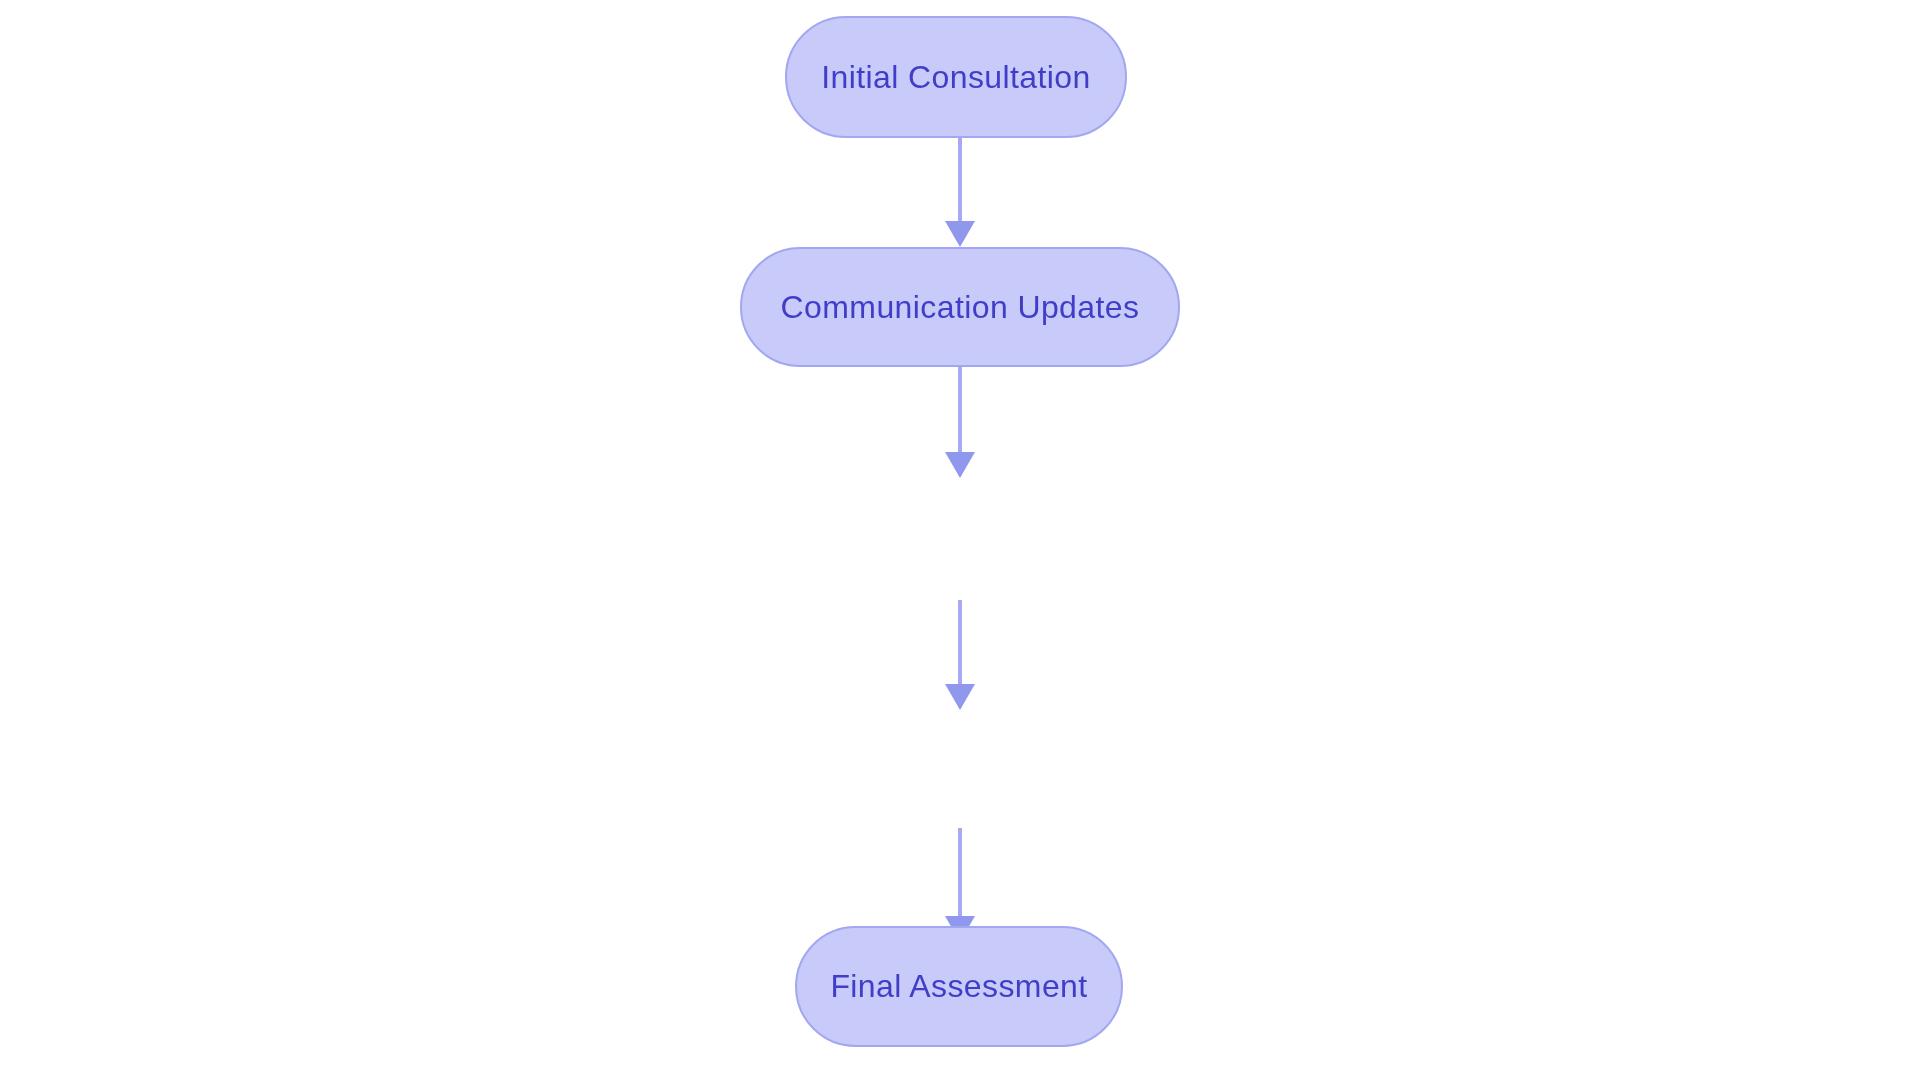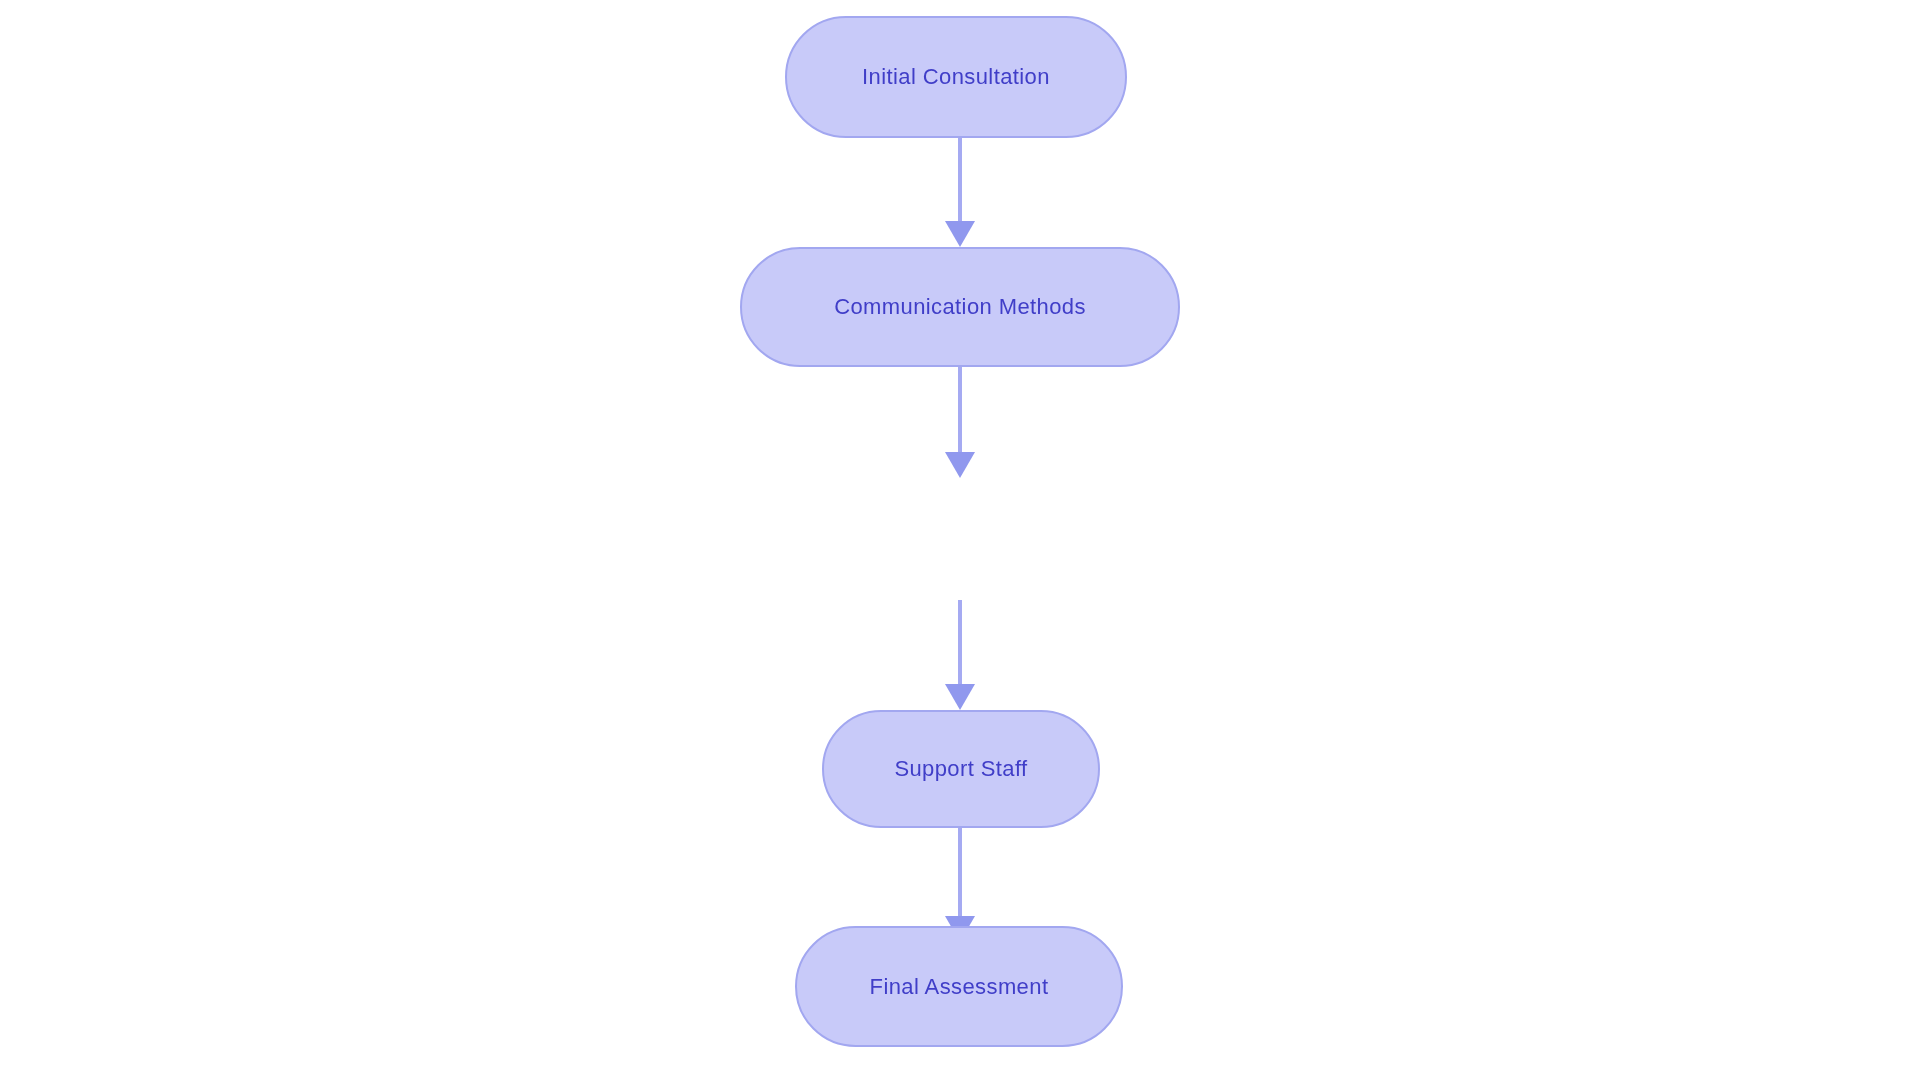--- a/index.html
+++ b/index.html
@@ -23,21 +23,21 @@
   }
   .node{
     position:absolute;
     display:flex;align-items:center;justify-content:center;
     background:var(--node-fill);
     border:2px solid var(--node-border);
     border-radius:62px;
   }
   .node-label{
     color:var(--node-text);
-    font-size:22px;
+    font-size:32px;
     letter-spacing:0.4px;
     white-space:nowrap;
     text-align:center;
   }
   .arrow{
     position:absolute;
     width:30px;
     display:flex;flex-direction:column;align-items:center;
   }
   .arrow-shaft{
@@ -61,37 +61,34 @@
   <div class="node" style="left:785px;top:16px;width:342px;height:122px;">
     <span class="node-label">Initial Consultation</span>
   </div>
 
   <div class="arrow" style="left:945px;top:138px;height:109px;">
     <div class="arrow-shaft"></div>
     <div class="arrow-head"></div>
   </div>
 
   <div class="node" style="left:740px;top:247px;width:440px;height:120px;">
-    <span class="node-label">Communication Methods</span>
+    <span class="node-label">Communication Updates</span>
   </div>
 
   <div class="arrow" style="left:945px;top:367px;height:111px;">
     <div class="arrow-shaft"></div>
     <div class="arrow-head"></div>
   </div>
 
 
   <div class="arrow" style="left:945px;top:600px;height:110px;">
     <div class="arrow-shaft"></div>
     <div class="arrow-head"></div>
   </div>
 
-  <div class="node" style="left:822px;top:710px;width:278px;height:118px;">
-    <span class="node-label">Support Staff</span>
-  </div>
 
   <div class="arrow" style="left:945px;top:828px;height:114px;">
     <div class="arrow-shaft"></div>
     <div class="arrow-head"></div>
   </div>
 
   <div class="node" style="left:795px;top:926px;width:328px;height:121px;">
     <span class="node-label">Final Assessment</span>
   </div>
 

